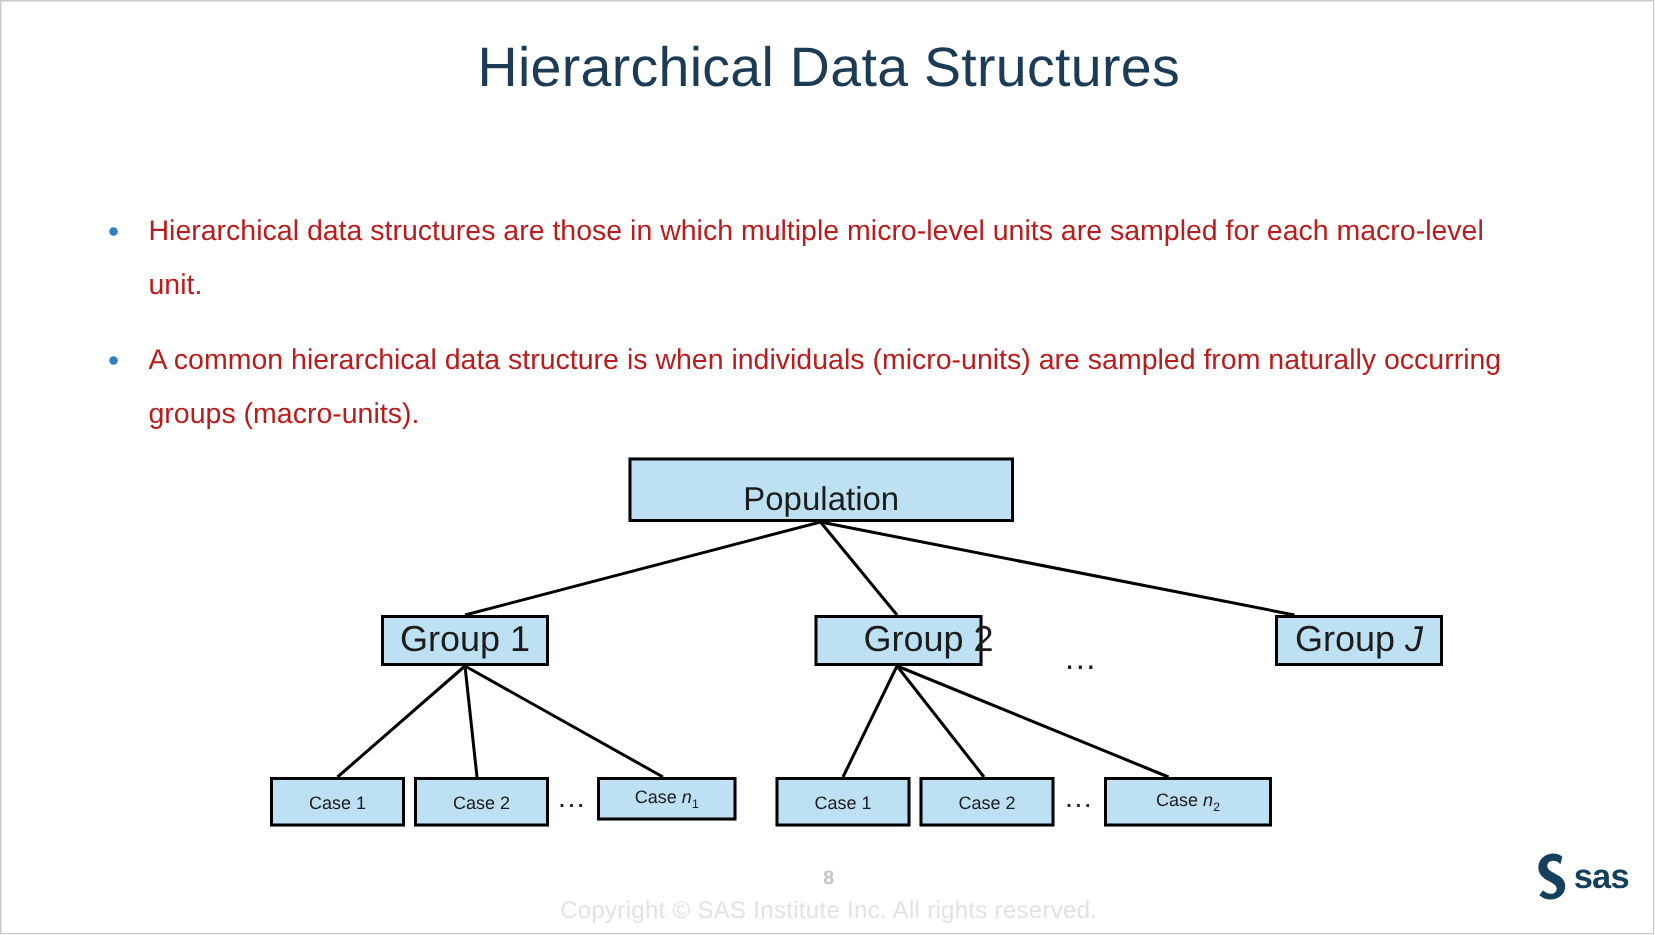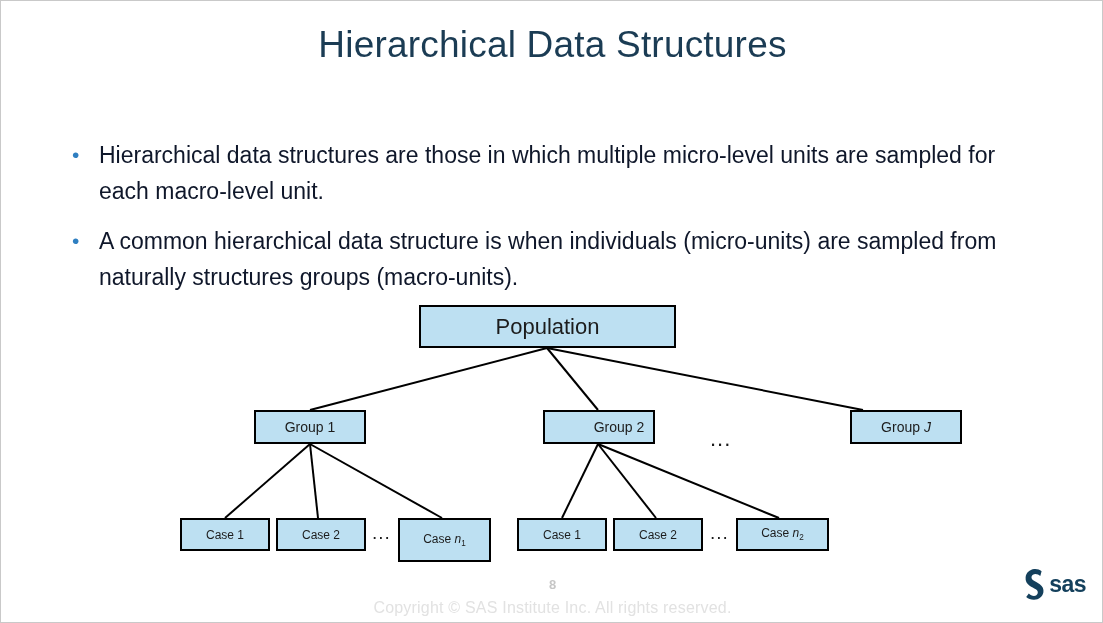--- a/index.html
+++ b/index.html
@@ -52,23 +52,23 @@
     width: 32px;
     color: #2f7fc1;
     font-size: 21px;
     line-height: 36px;
     text-align: left;
     padding-left: 5px;
     box-sizing: border-box;
   }
   .bullet-text {
     flex: 1 1 auto;
-    font-size: 23px;
+    font-size: 19px;
     line-height: 36px;
-    color: #0f172a;
+    color: #b91c1c;
     font-weight: 400;
   }
 
   
   #diagram {
     position: absolute;
     left: 0;
     top: 0;
     width: 1103px;
     height: 623px;
@@ -85,23 +85,24 @@
     border: 2px solid #000000;
     box-sizing: border-box;
     display: flex;
     align-items: center;
     justify-content: center;
     color: #1c1c1c;
     white-space: nowrap;
   }
   .node-population {
     font-size: 22px;
+    align-items: flex-end;
   }
   .node-group {
-    font-size: 14px;
+    font-size: 24px;
   }
   .node-case {
     font-size: 12px;
   }
   .ellipsis {
     position: absolute;
     color: #1c1c1c;
     letter-spacing: 1px;
     line-height: 1;
   }
@@ -160,21 +161,21 @@
 
   <div id="slide-title">Hierarchical Data Structures</div>
 
   <div id="bullets">
     <div class="bullet-row">
       <div class="bullet-dot">•</div>
       <div class="bullet-text">Hierarchical data structures are those in which multiple micro-level units are sampled for each macro-level unit.</div>
     </div>
     <div class="bullet-row">
       <div class="bullet-dot">•</div>
-      <div class="bullet-text">A common hierarchical data structure is when individuals (micro-units) are sampled from naturally structures groups (macro-units).</div>
+      <div class="bullet-text">A common hierarchical data structure is when individuals (micro-units) are sampled from naturally occurring groups (macro-units).</div>
     </div>
   </div>
 
   <div id="diagram">
 
     <svg width="1103" height="623">
       <g stroke="#000000" stroke-width="2" fill="none">
 
         <line x1="546" y1="347" x2="309" y2="409"></line>
         <line x1="546" y1="347" x2="597" y2="409"></line>
@@ -211,35 +212,35 @@
     <div class="node node-case" style="left:179px; top:517px; width:90px; height:33px;">
       <span><span>Case </span><span>1</span></span>
     </div>
 
     <div class="node node-case" style="left:275px; top:517px; width:90px; height:33px;">
       <span><span>Case </span><span>2</span></span>
     </div>
 
     <div class="ellipsis ellipsis-cases" style="left:371px; top:522px;">...</div>
 
-    <div class="node node-case" style="left:397px; top:517px; width:93px; height:44px;">
+    <div class="node node-case" style="left:397px; top:517px; width:93px; height:29px;">
       <span><span>Case </span><em class="var">n</em><sub>1</sub></span>
     </div>
 
     <div class="node node-case" style="left:516px; top:517px; width:90px; height:33px;">
       <span><span>Case </span><span>1</span></span>
     </div>
 
     <div class="node node-case" style="left:612px; top:517px; width:90px; height:33px;">
       <span><span>Case </span><span>2</span></span>
     </div>
 
     <div class="ellipsis ellipsis-cases" style="left:709px; top:522px;">...</div>
 
-    <div class="node node-case" style="left:735px; top:517px; width:93px; height:33px;">
+    <div class="node node-case" style="left:735px; top:517px; width:112px; height:33px;">
       <span><span>Case </span><em class="var">n</em><sub>2</sub></span>
     </div>
 
   </div>
 
   <div id="page-number">8</div>
   <div id="copyright">Copyright © SAS Institute Inc. All rights reserved.</div>
 
   <div id="sas-logo">
     <svg width="30" height="34" viewBox="0 0 30 34">

